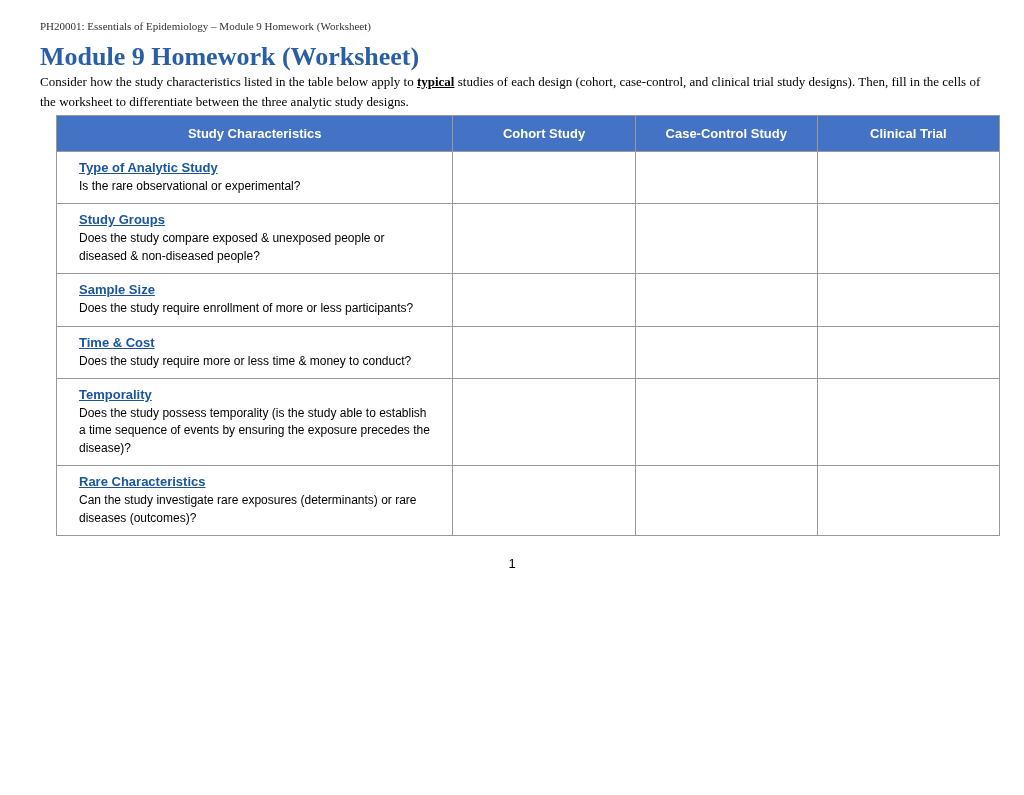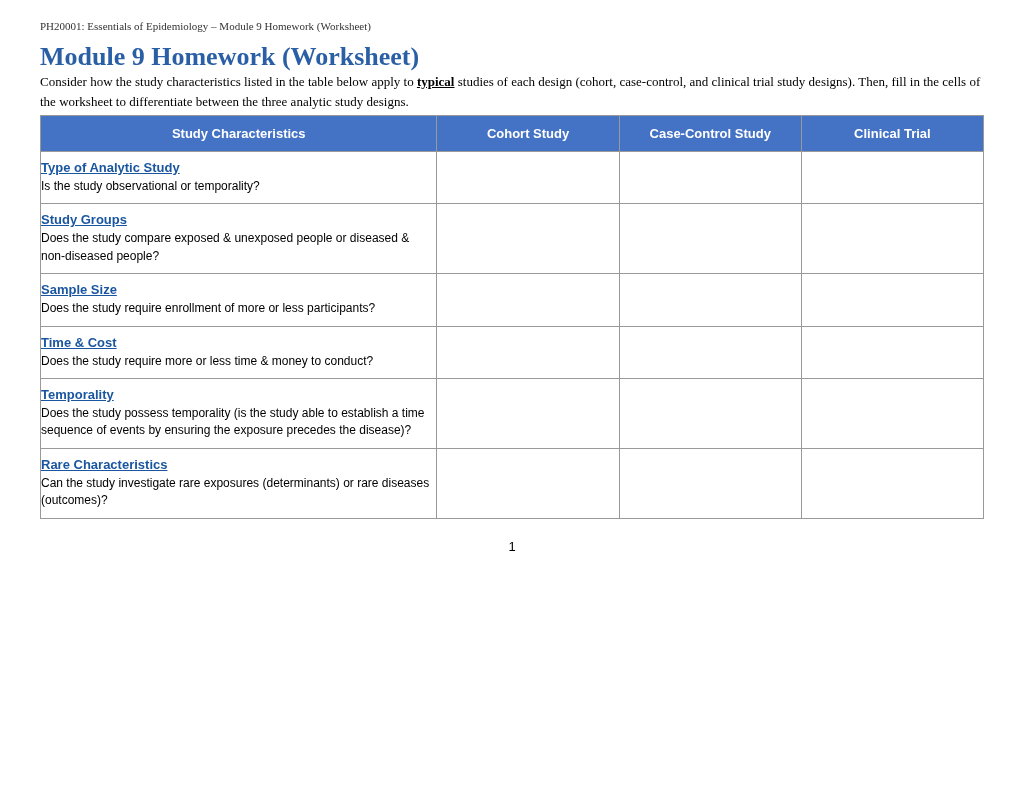--- a/index.html
+++ b/index.html
@@ -29,37 +29,38 @@
       margin-bottom: 4px;
     }
     .intro-text strong {
       text-decoration: underline;
       font-weight: bold;
     }
     table {
       width: 100%;
       border-collapse: collapse;
       border: 1.5px solid #999;
+      margin-left: 16px;
     }
     thead tr th {
       background-color: #4472c4;
       color: #fff;
       font-weight: bold;
       font-size: 13px;
       padding: 10px 8px;
       border: 1.5px solid #999;
       text-align: center;
       font-family: Arial, sans-serif;
     }
     thead tr th:first-child {
       text-align: center;
     }
     tbody tr td {
       border: 1.5px solid #999;
-      padding: 8px 0;
+      padding: 8px 22px;
       vertical-align: top;
     }
     tbody tr td:first-child {
       width: 42%;
     }
     tbody tr td:not(:first-child) {
       width: 19.3%;
     }
     .row-label {
       color: #1a56a0;
@@ -99,21 +100,21 @@
   <thead>
     <tr>
       <th>Study Characteristics</th>
       <th>Cohort Study</th>
       <th>Case-Control Study</th>
       <th>Clinical Trial</th>
     </tr>
   </thead>
   <tbody id="table-body">
   <tr>
-        <td><span class="row-label">Type of Analytic Study</span><span class="row-desc">Is the study observational or temporality?</span></td>
+        <td><span class="row-label">Type of Analytic Study</span><span class="row-desc">Is the rare observational or experimental?</span></td>
         <td></td>
         <td></td>
         <td></td>
       </tr>
       <tr>
         <td><span class="row-label">Study Groups</span><span class="row-desc">Does the study compare exposed &amp; unexposed people or diseased &amp; non-diseased people?</span></td>
         <td></td>
         <td></td>
         <td></td>
       </tr>

